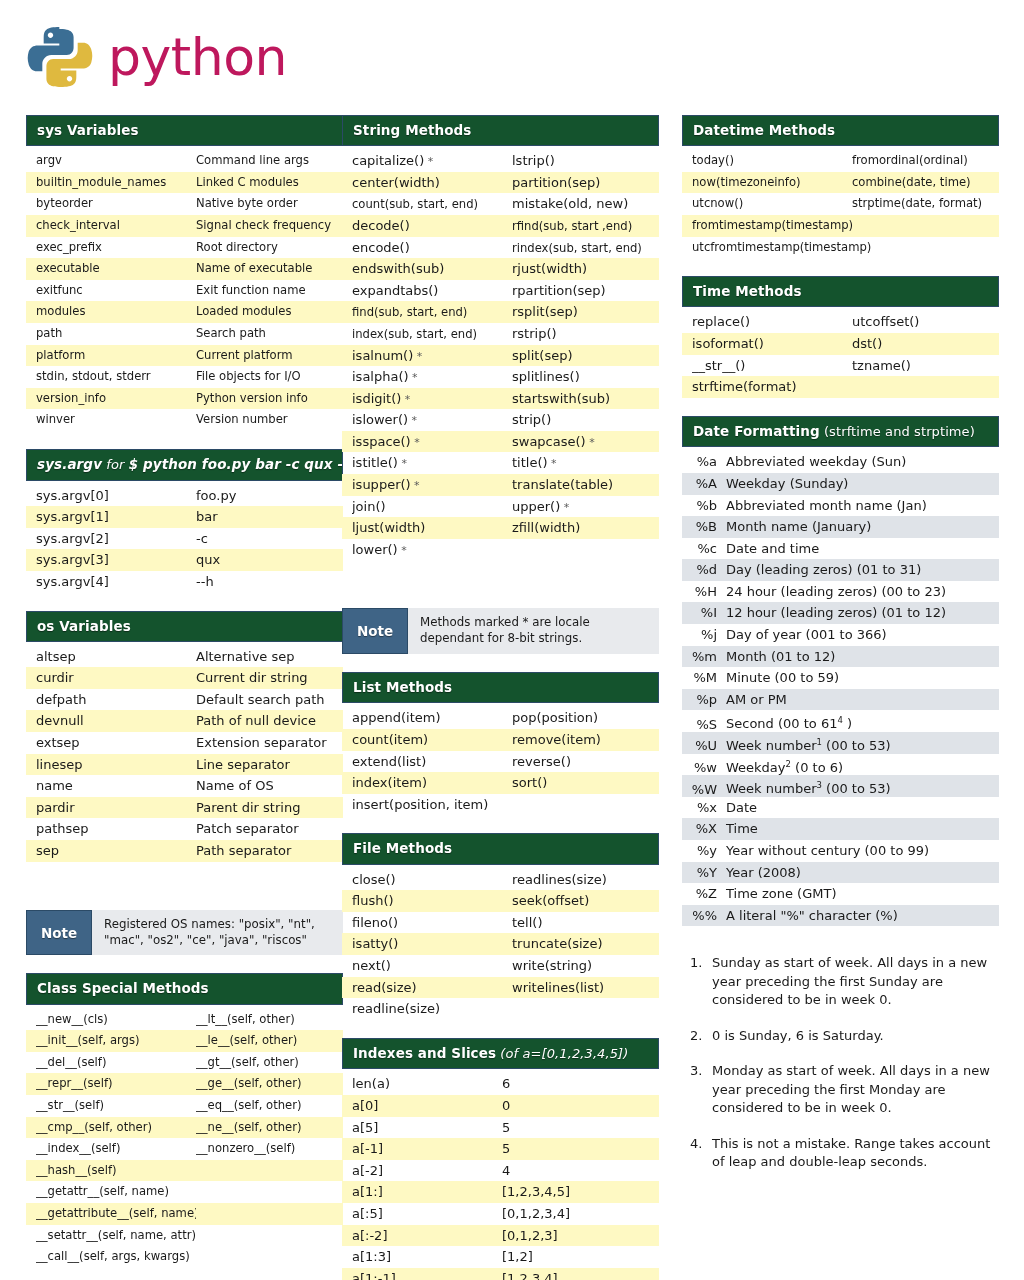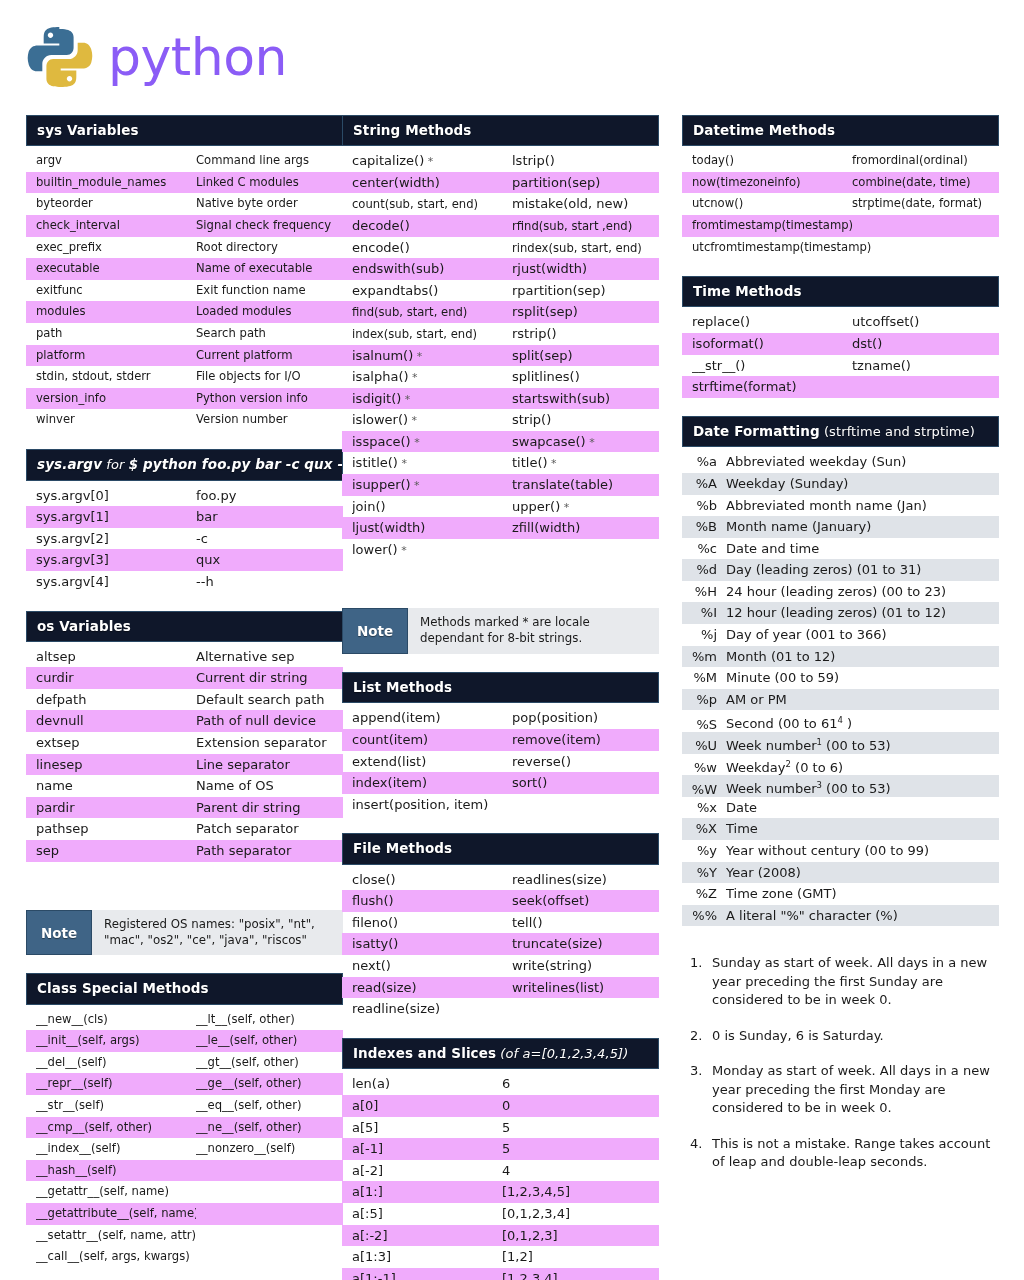--- a/index.html
+++ b/index.html
@@ -16,36 +16,36 @@
   }
 
   
   #logo-area {
     position: absolute; left: 26px; top: 14px;
     height: 86px; display: flex; align-items: center; gap: 14px;
   }
   #logo-mark { width: 68px; height: 68px; display: block; }
   #logo-text {
     font-size: 52px; letter-spacing: -0.5px;
-    color: #8b5cf6; font-weight: 400;
+    color: #be185d; font-weight: 400;
     font-family: "DejaVu Sans", "Liberation Sans", sans-serif;
   }
 
   
   .col {
     position: absolute; top: 115px; width: 317px;
   }
   #col-1 { left: 26px; }
   #col-2 { left: 342px; }
   #col-3 { left: 682px; }
 
   
   .card { margin-bottom: 18px; }
   .card-head {
-    background: #0f172a;
+    background: #14532d;
     border: 1px solid #2b4a66;
     color: #ffffff;
     font-size: 13.5px;
     font-weight: bold;
     padding: 7px 10px 8px 10px;
     line-height: 1.05;
     text-shadow: 0 1px 1px rgba(0,0,0,0.45);
     letter-spacing: 0.1px;
     white-space: nowrap;
     overflow: hidden;
@@ -69,21 +69,21 @@
     display: flex;
     align-items: baseline;
     height: 21.6px;
     font-size: 13px;
     color: #1a1a1a;
     padding: 0 3px 0 10px;
     line-height: 21.6px;
     white-space: nowrap;
     overflow: hidden;
   }
-  .row.alt { background: #f0abfc; }
+  .row.alt { background: #fef9c3; }
   .row .c1 { width: 160px; flex: 0 0 160px; overflow: hidden; }
   .row .c2 { flex: 1 1 auto; overflow: hidden; }
   .row.wide .c1 { width: auto; flex: 1 1 auto; }
   .row .small { font-size: 11.6px; }
   .ast { color: #5a5a5a; font-size: 11px; }
 
   
   #col-1 .csm .c1 { width: 160px; flex: 0 0 160px; }
   .idx .c1 { width: 150px; flex: 0 0 150px; }
 

